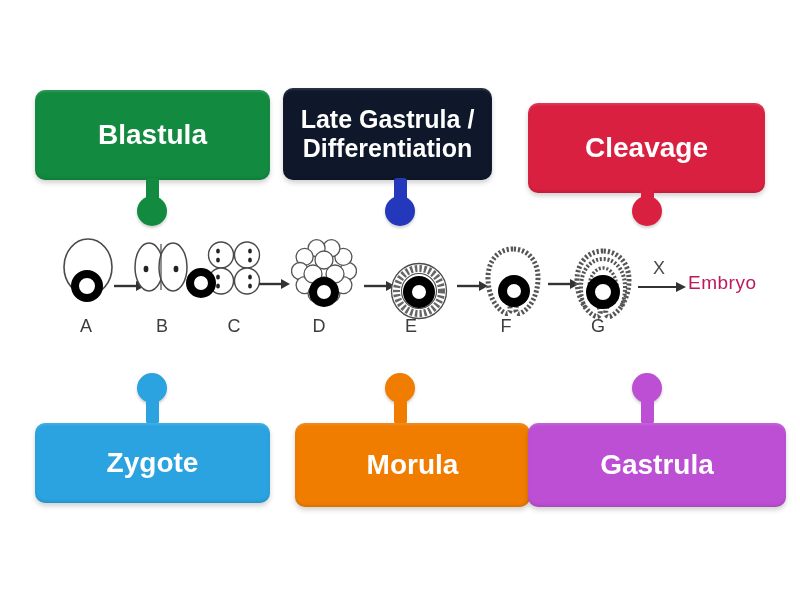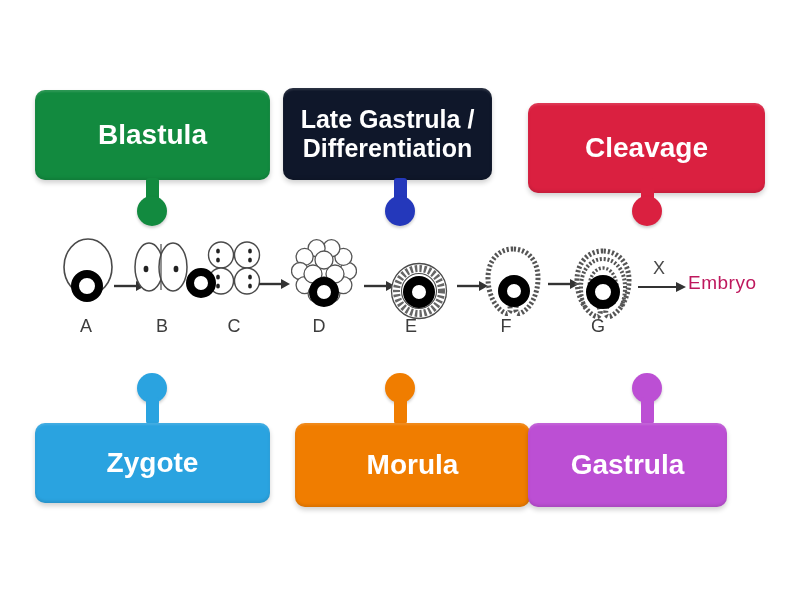--- a/index.html
+++ b/index.html
@@ -197,15 +197,15 @@
 </div>
 
 <div class="pin" style="left: 385px; top: 373px; background-color: rgb(240, 125, 0);"></div>
 <div class="stem" style="left: 394px; top: 397px; height: 27px; background-color: rgb(240, 125, 0);"></div>
 <div class="label-box" style="left: 295px; top: 423px; width: 235px; height: 84px; background-color: rgb(240, 125, 0);">
   <span>Morula</span>
 </div>
 
 <div class="pin" style="left: 632px; top: 373px; background-color: rgb(188, 79, 212);"></div>
 <div class="stem" style="left: 641px; top: 397px; height: 27px; background-color: rgb(188, 79, 212);"></div>
-<div class="label-box" style="left: 528px; top: 423px; width: 199px; height: 84px; background-color: rgb(188, 79, 212);">
+<div class="label-box" style="left: 528px; top: 423px; width: 258px; height: 84px; background-color: rgb(188, 79, 212);">
   <span>Gastrula</span>
 </div>
 
 </body></html>

